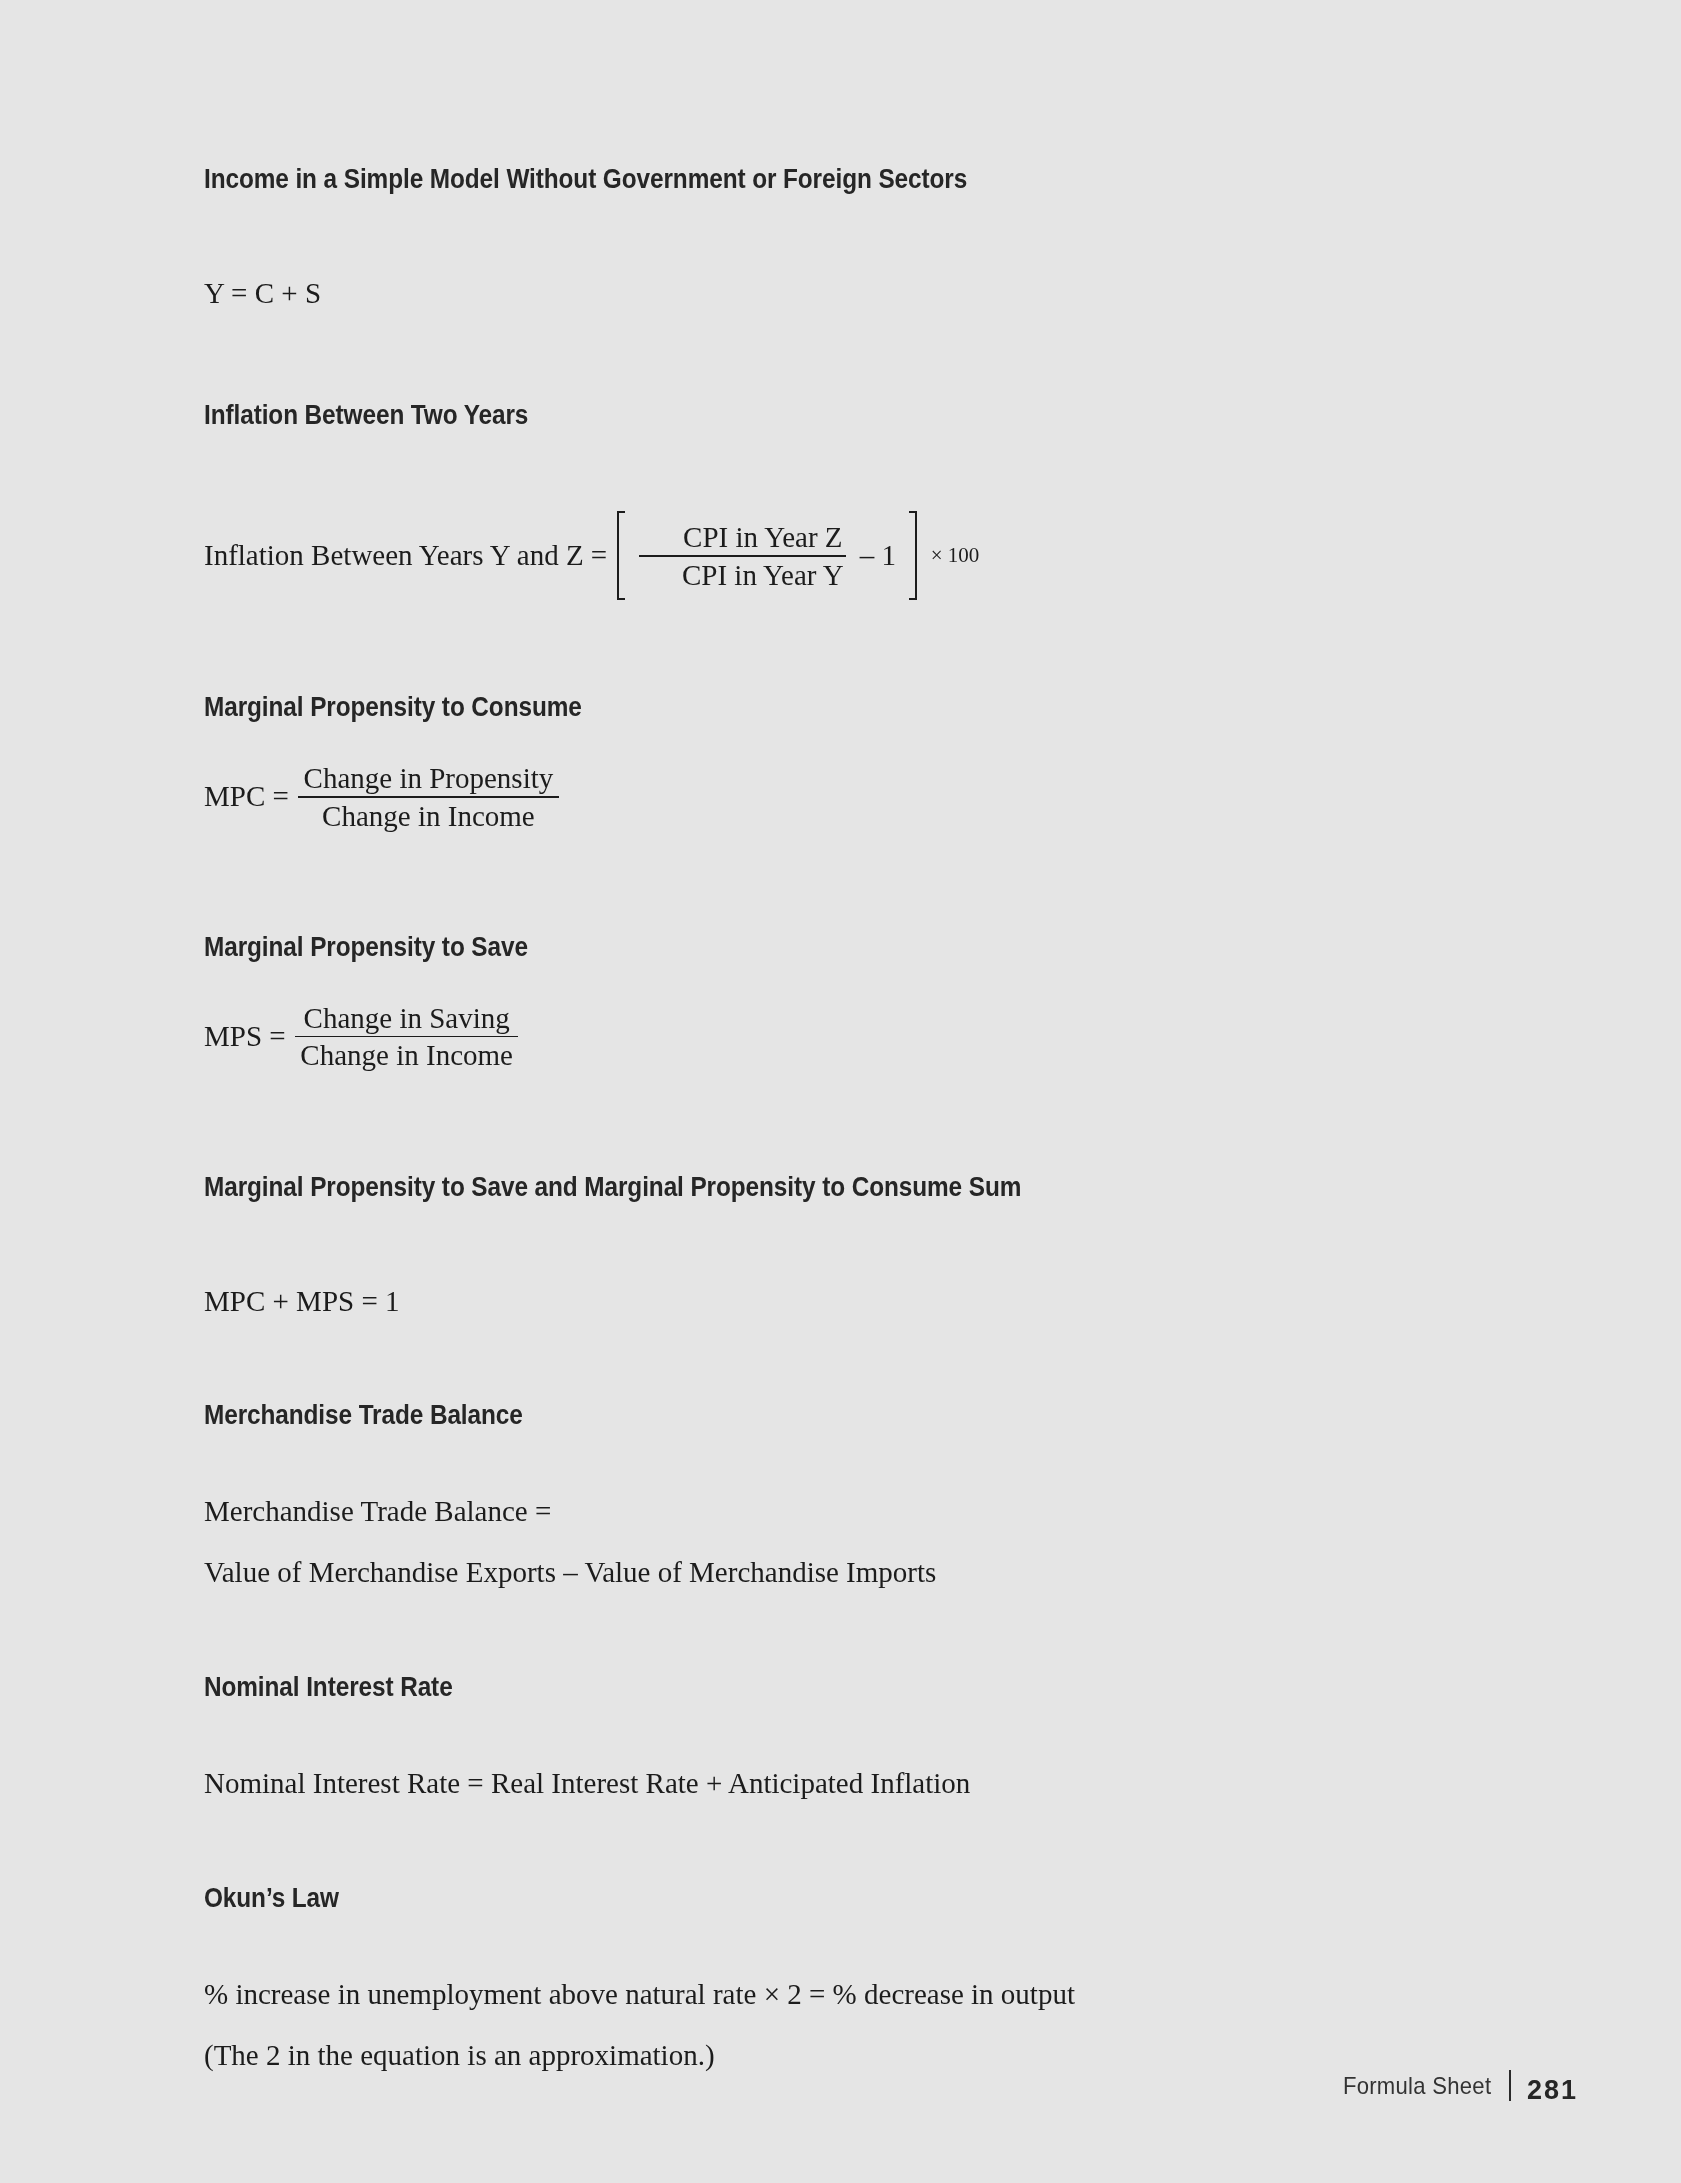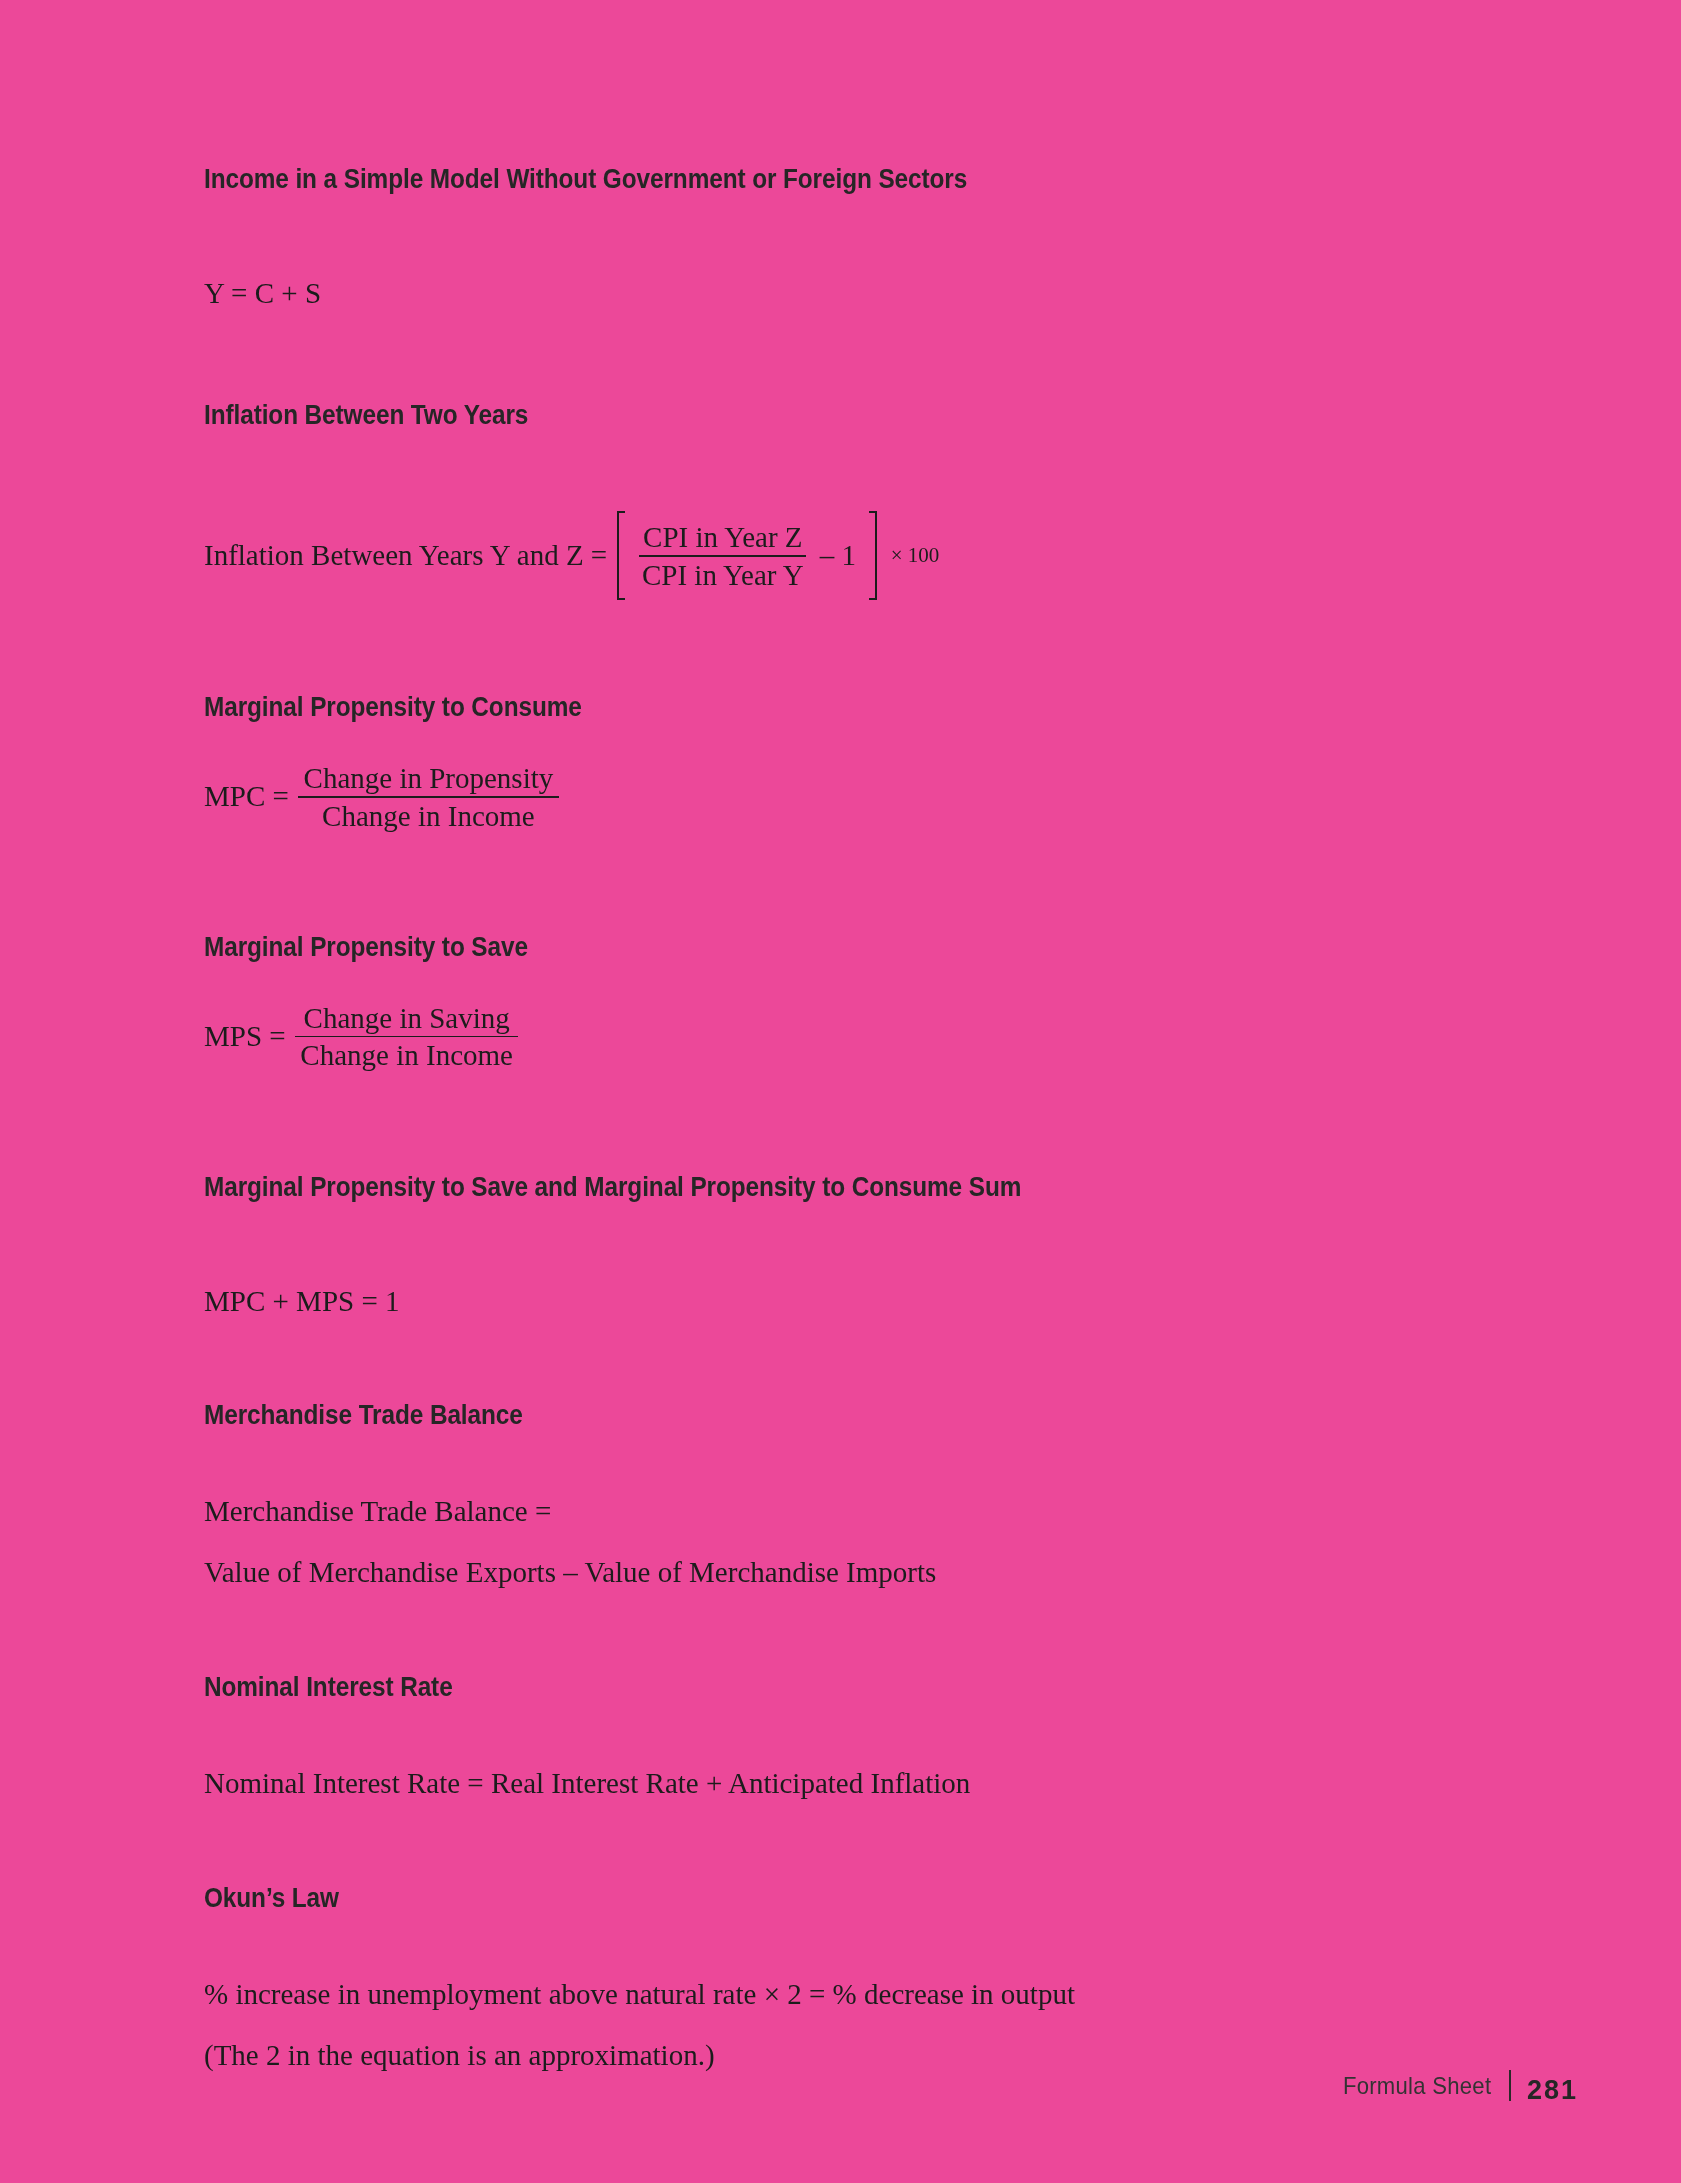--- a/index.html
+++ b/index.html
@@ -5,21 +5,21 @@
   html, body {
     margin: 0;
     padding: 0;
     background: #ffffff;
   }
 
   .page {
     position: relative;
     width: 1682px;
     height: 2183px;
-    background: #ec4899;
+    background: #e5e5e5;
     overflow: hidden;
     font-family: "Liberation Serif", "DejaVu Serif", serif;
   }
 
   
   .content {
     position: absolute;
     left: 204px;
     top: 164px;
     width: 1271px;
@@ -91,21 +91,21 @@
     line-height: 1.12;
   }
   .frac .bar {
     width: 100%;
     height: 1.3px;
     background: #1c1c1c;
   }
 
   
   .frac.compact .num,
-  .frac.compact .den { padding-left: 2.7px; padding-right: 2.7px; }
+  .frac.compact .den { padding-left: 2.7px; padding-right: 2.7px; margin-left: 40px; }
 
   
   .bracket-expr {
     display: inline-flex;
     align-items: stretch;
   }
   .brk {
     width: 12px;
     align-self: stretch;
     position: relative;

